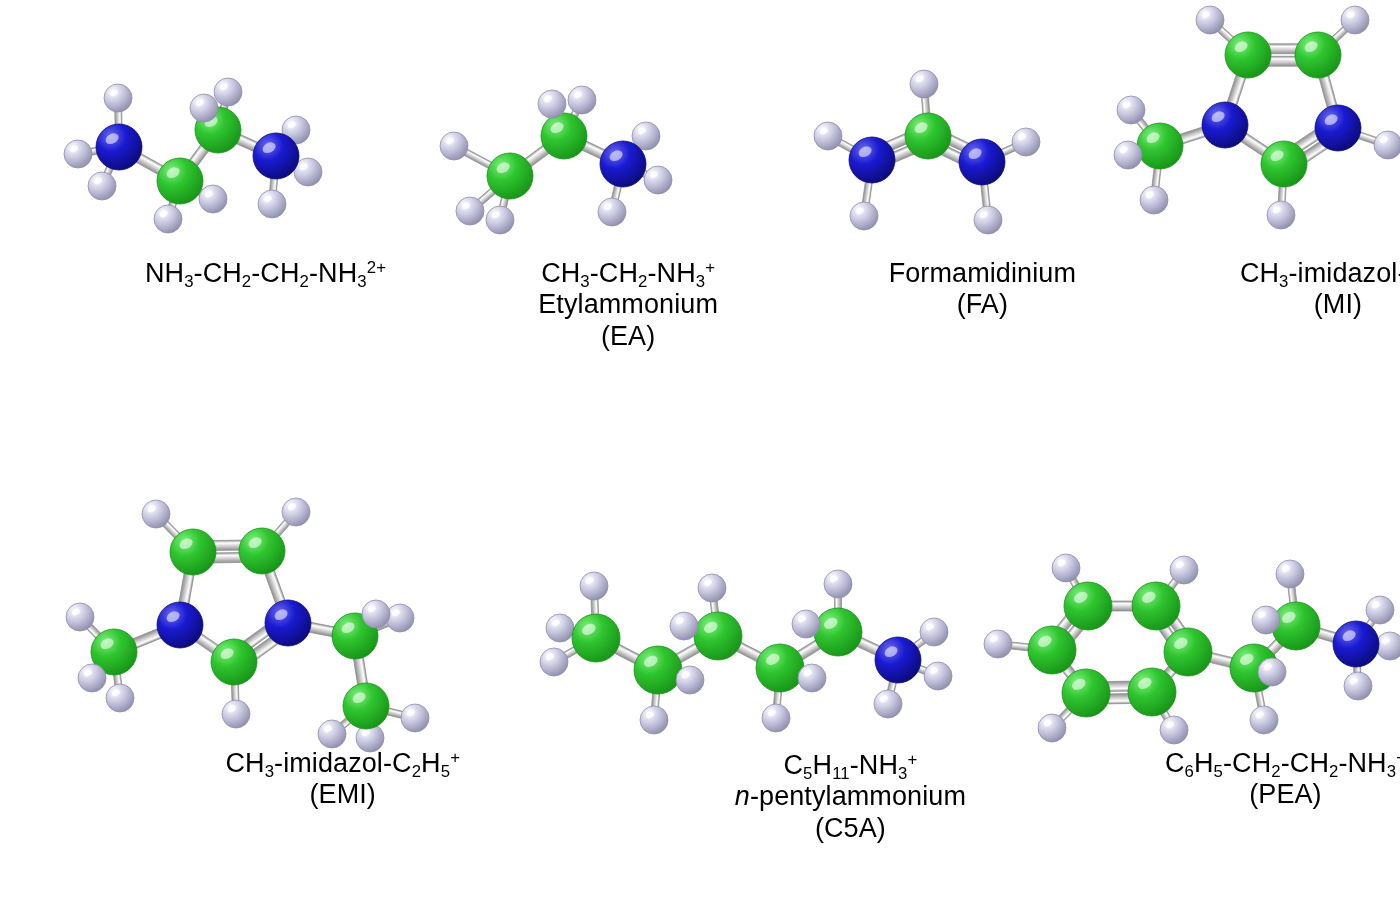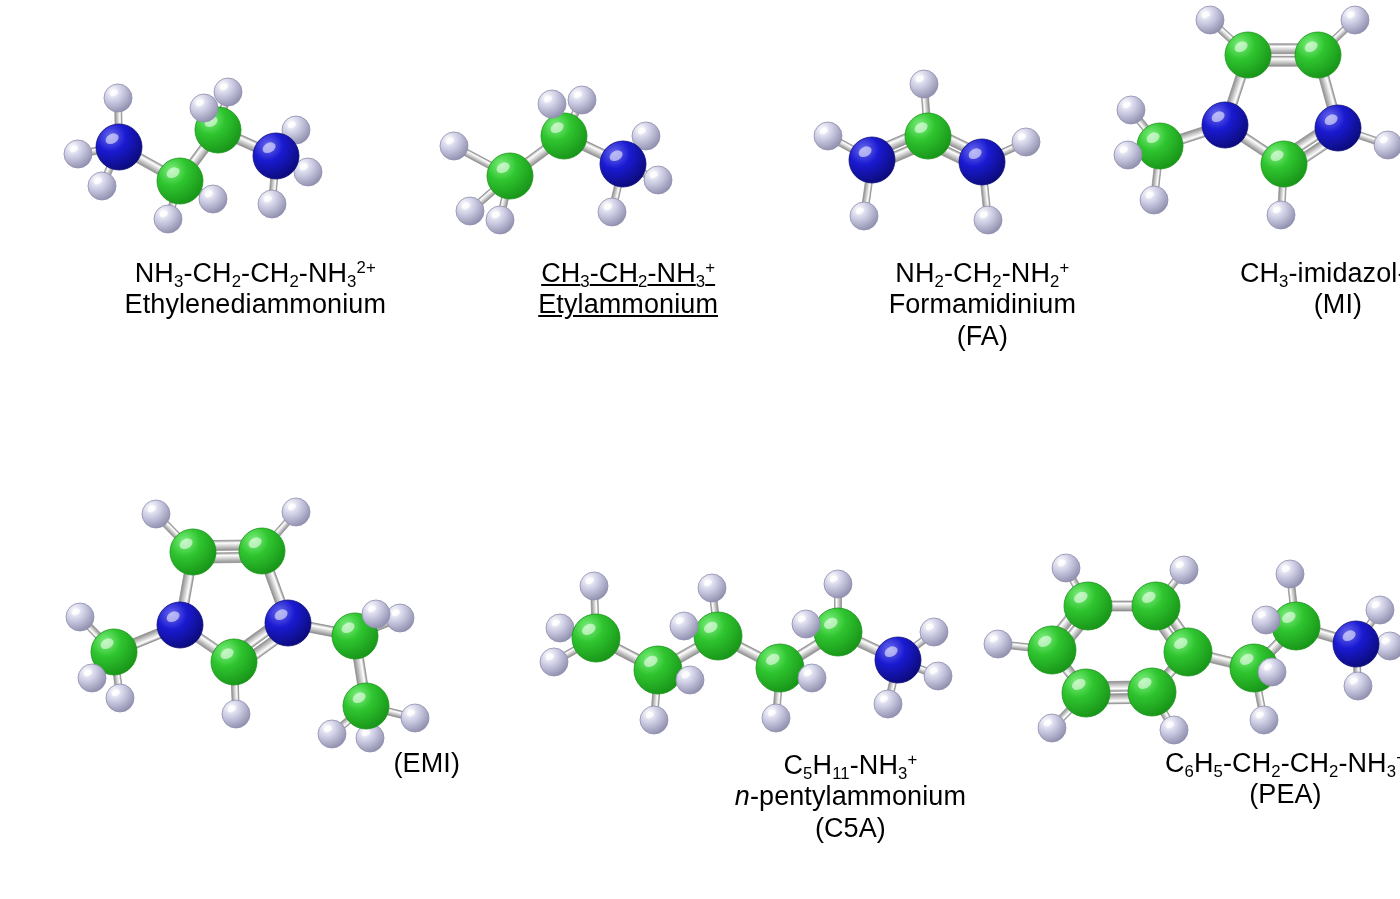--- a/index.html
+++ b/index.html
@@ -193,24 +193,23 @@
             </g>
             <g>
               <circle cx="172" cy="84" r="14" fill="url(#g-eda-H)" stroke="#8f8fae" stroke-width="0.8"></circle>
               <ellipse cx="167.8" cy="78.96" rx="4.2" ry="2.94" fill="#ffffff" opacity="0.8" transform="rotate(-28 167.8 78.96)"></ellipse>
             </g>
           </g>
         </svg>
       </div>
       <div class="caption">
         <span class="formula">NH<sub>3</sub>-CH<sub>2</sub>-CH<sub>2</sub>-NH<sub>3</sub><sup>2+</sup></span>
-        <span class="name">Ethylenediammonium</span>
       </div>
     </div>
-    <div class="panel" style="left: 362px; top: 8px; width: 320px; height: 390px; text-decoration: underline;">
+    <div class="panel" style="left: 362px; top: 8px; width: 320px; height: 390px;">
       <div class="mol-stage" style="width: 300px; height: 250px;">
         <svg width="300" height="250" viewBox="0 0 300 250">
           <defs>
             <radialGradient id="g-ea-C" cx="32%" cy="27%" r="78%">
               <stop offset="0%" stop-color="#7ef07e"></stop>
               <stop offset="42%" stop-color="#2fc52f"></stop>
               <stop offset="100%" stop-color="#189418"></stop>
             </radialGradient>
             <radialGradient id="g-ea-N" cx="32%" cy="27%" r="78%">
               <stop offset="0%" stop-color="#6a6aee"></stop>
@@ -305,20 +304,21 @@
             <g>
               <circle cx="164" cy="92" r="14" fill="url(#g-ea-H)" stroke="#8f8fae" stroke-width="0.8"></circle>
               <ellipse cx="159.8" cy="86.96" rx="4.2" ry="2.94" fill="#ffffff" opacity="0.8" transform="rotate(-28 159.8 86.96)"></ellipse>
             </g>
           </g>
         </svg>
       </div>
       <div class="caption">
         <span class="formula">CH<sub>3</sub>-CH<sub>2</sub>-NH<sub>3</sub><sup>+</sup></span>
         <span class="name">Etylammonium</span>
+        <span class="abbr">(EA)</span>
       </div>
     </div>
     <div class="panel" style="left: 720px; top: 8px; width: 320px; height: 390px;">
       <div class="mol-stage" style="width: 300px; height: 250px;">
         <svg width="300" height="250" viewBox="0 0 300 250">
           <defs>
             <radialGradient id="g-fa-C" cx="32%" cy="27%" r="78%">
               <stop offset="0%" stop-color="#7ef07e"></stop>
               <stop offset="42%" stop-color="#2fc52f"></stop>
               <stop offset="100%" stop-color="#189418"></stop>
@@ -399,21 +399,20 @@
               <ellipse cx="145.1" cy="119.72" rx="6.8999999999999995" ry="4.83" fill="#ffffff" opacity="0.55" transform="rotate(-28 145.1 119.72)"></ellipse>
             </g>
             <g>
               <circle cx="148" cy="76" r="14" fill="url(#g-fa-H)" stroke="#8f8fae" stroke-width="0.8"></circle>
               <ellipse cx="143.8" cy="70.96" rx="4.2" ry="2.94" fill="#ffffff" opacity="0.8" transform="rotate(-28 143.8 70.96)"></ellipse>
             </g>
           </g>
         </svg>
       </div>
       <div class="caption">
-        <span class="formula">NH<sub>2</sub>-CH<sub>2</sub>-NH<sub>2</sub><sup>+</sup></span>
         <span class="name">Formamidinium</span>
         <span class="abbr">(FA)</span>
       </div>
     </div>
     <div class="panel" style="left: 1062px; top: 0px; width: 338px; height: 398px;">
       <div class="mol-stage" style="width: 330px; height: 258px;">
         <svg width="330" height="258" viewBox="0 0 330 258">
           <defs>
             <radialGradient id="g-mi-C" cx="32%" cy="27%" r="78%">
               <stop offset="0%" stop-color="#7ef07e"></stop>
@@ -710,20 +709,21 @@
               <ellipse cx="27.8" cy="186.96" rx="4.2" ry="2.94" fill="#ffffff" opacity="0.8" transform="rotate(-28 27.8 186.96)"></ellipse>
             </g>
             <g>
               <circle cx="316" cy="128" r="14" fill="url(#g-emi-H)" stroke="#8f8fae" stroke-width="0.8"></circle>
               <ellipse cx="311.8" cy="122.96" rx="4.2" ry="2.94" fill="#ffffff" opacity="0.8" transform="rotate(-28 311.8 122.96)"></ellipse>
             </g>
           </g>
         </svg>
       </div>
       <div class="caption">
+        <span class="formula">CH<sub>3</sub>-imidazol-C<sub>2</sub>H<sub>5</sub><sup>+</sup></span>
         <span class="abbr">(EMI)</span>
       </div>
     </div>
     <div class="panel" style="left: 470px; top: 540px; width: 460px; height: 352px;">
       <div class="mol-stage" style="width: 440px; height: 210px;">
         <svg width="440" height="210" viewBox="0 0 440 210">
           <defs>
             <radialGradient id="g-c5a-C" cx="32%" cy="27%" r="78%">
               <stop offset="0%" stop-color="#7ef07e"></stop>
               <stop offset="42%" stop-color="#2fc52f"></stop>

